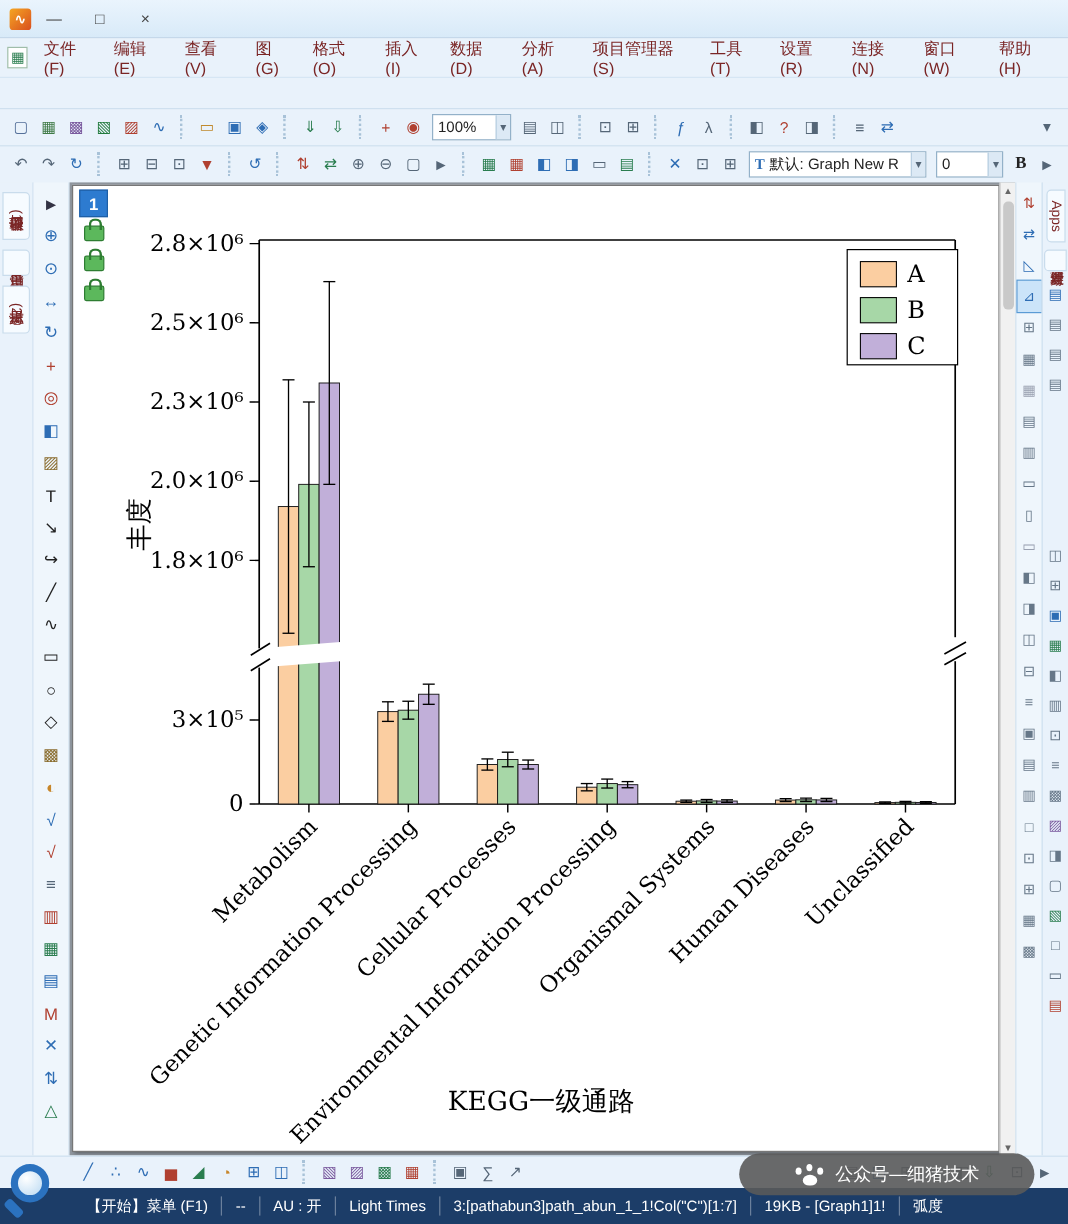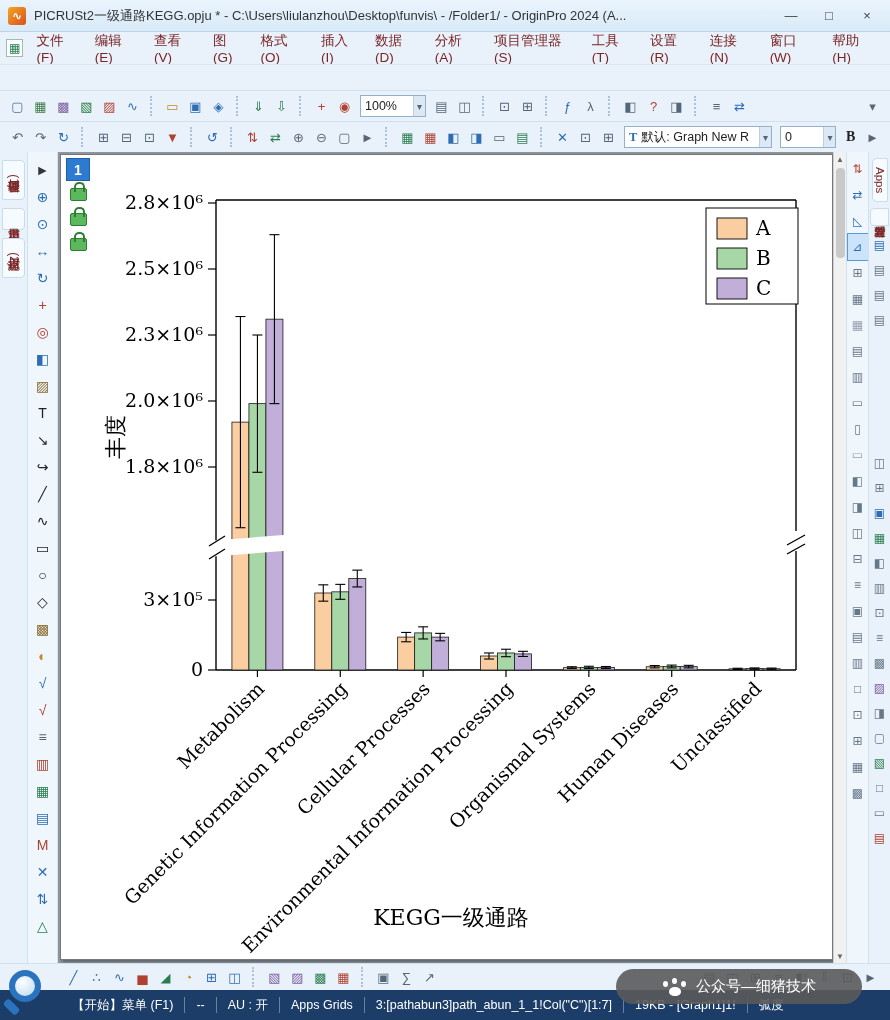--- a/index.html
+++ b/index.html
@@ -46,39 +46,38 @@
   .ri-ic.selected{background:#CBE4F9;outline:1px solid #5a9bd5;}
   .right-outer{position:absolute;left:868px;top:0;width:22px;height:100%;background:#E9F2FB;border-left:1px solid #cfe0ef;display:flex;flex-direction:column;align-items:center;padding-top:6px;}
   .right-outer .vtab{border-radius:4px 0 0 4px;padding:8px 1px;margin-bottom:6px;font-size:11.5px;}
   .ro-ic{width:20px;height:25px;display:flex;align-items:center;justify-content:center;font-size:12px;}
   #right-outer-icons{margin-top:118px;display:flex;flex-direction:column;align-items:center;}
   #right-outer-icons-top{display:flex;flex-direction:column;align-items:center;}
   .bottom-toolbar{position:absolute;left:0;top:963px;width:890px;height:27px;background:#E9F2FB;border-top:1px solid #cfe0ef;display:flex;align-items:center;padding:0 8px 0 62px;}
   .statusbar{position:absolute;left:0;top:990px;width:890px;height:30px;background:#1C3D68;color:#fff;display:flex;align-items:center;font-size:12.5px;padding-left:72px;}
   .sb-item{white-space:nowrap;}
   .sb-sep{width:1px;height:16px;background:rgba(255,255,255,.35);margin:0 11px;flex:none;}
-  .watermark{position:absolute;left:616px;top:961px;width:246px;height:35px;background:rgba(90,90,90,.9);border-radius:18px;display:flex;align-items:center;justify-content:center;color:#fff;font-size:15px;z-index:40;margin-top:8px;}
+  .watermark{position:absolute;left:616px;top:961px;width:246px;height:35px;background:rgba(90,90,90,.9);border-radius:18px;display:flex;align-items:center;justify-content:center;color:#fff;font-size:15px;z-index:40;}
   .paw{position:relative;width:26px;height:22px;margin-right:8px;}
   .paw i{position:absolute;background:#fff;border-radius:50%;}
   .paw i:nth-child(1){width:12px;height:9px;left:7px;top:11px;border-radius:50% 50% 45% 45%;}
   .paw i:nth-child(2){width:5px;height:6px;left:1px;top:5px;}
   .paw i:nth-child(3){width:5px;height:6px;left:10px;top:2px;}
   .paw i:nth-child(4){width:5px;height:6px;left:19px;top:5px;}
   .magnifier{position:absolute;left:0;top:968px;width:52px;height:52px;z-index:45;}
   .lens{position:absolute;left:9px;top:2px;width:32px;height:32px;border:6px solid #2b72bf;border-radius:50%;background:radial-gradient(circle at 35% 30%,#ffffff,#b9d9f2);}
   .handle{position:absolute;left:3px;top:35px;width:17px;height:8px;background:#2b72bf;border-radius:3px;transform:rotate(45deg);}
 </style>
 </head>
 <body>
 
 <div class="app">
 
   <div class="titlebar">
     <span class="app-icon">∿</span>
-    <span class="title-text">PICRUSt2一级通路KEGG.opju * - C:\Users\liulanzhou\Desktop\funvis\ - /Folder1/ - OriginPro 2024 (A...</span>
     <span class="win-btn">—</span>
     <span class="win-btn">□</span>
     <span class="win-btn">×</span>
   </div>
 
   <div class="menubar">
     <span class="child-icon">▦</span>
     <span id="menu-items" class="tb-seg">
         <span class="menu-item">文件(F)</span>
         <span class="menu-item">编辑(E)</span>
@@ -469,21 +468,21 @@
       </span>
   </div>
 
   <div class="statusbar" id="statusbar">
       <span class="sb-item">【开始】菜单 (F1)</span>
       <span class="sb-sep"></span>
       <span class="sb-item">--</span>
       <span class="sb-sep"></span>
       <span class="sb-item">AU : 开</span>
       <span class="sb-sep"></span>
-      <span class="sb-item">Apps Grids</span>
+      <span class="sb-item">Light Times</span>
       <span class="sb-sep"></span>
       <span class="sb-item">3:[pathabun3]path_abun_1_1!Col("C")[1:7]</span>
       <span class="sb-sep"></span>
       <span class="sb-item">19KB - [Graph1]1!</span>
       <span class="sb-sep"></span>
       <span class="sb-item">弧度</span>
     </div>
 
   <div class="watermark">
     <span class="paw">

